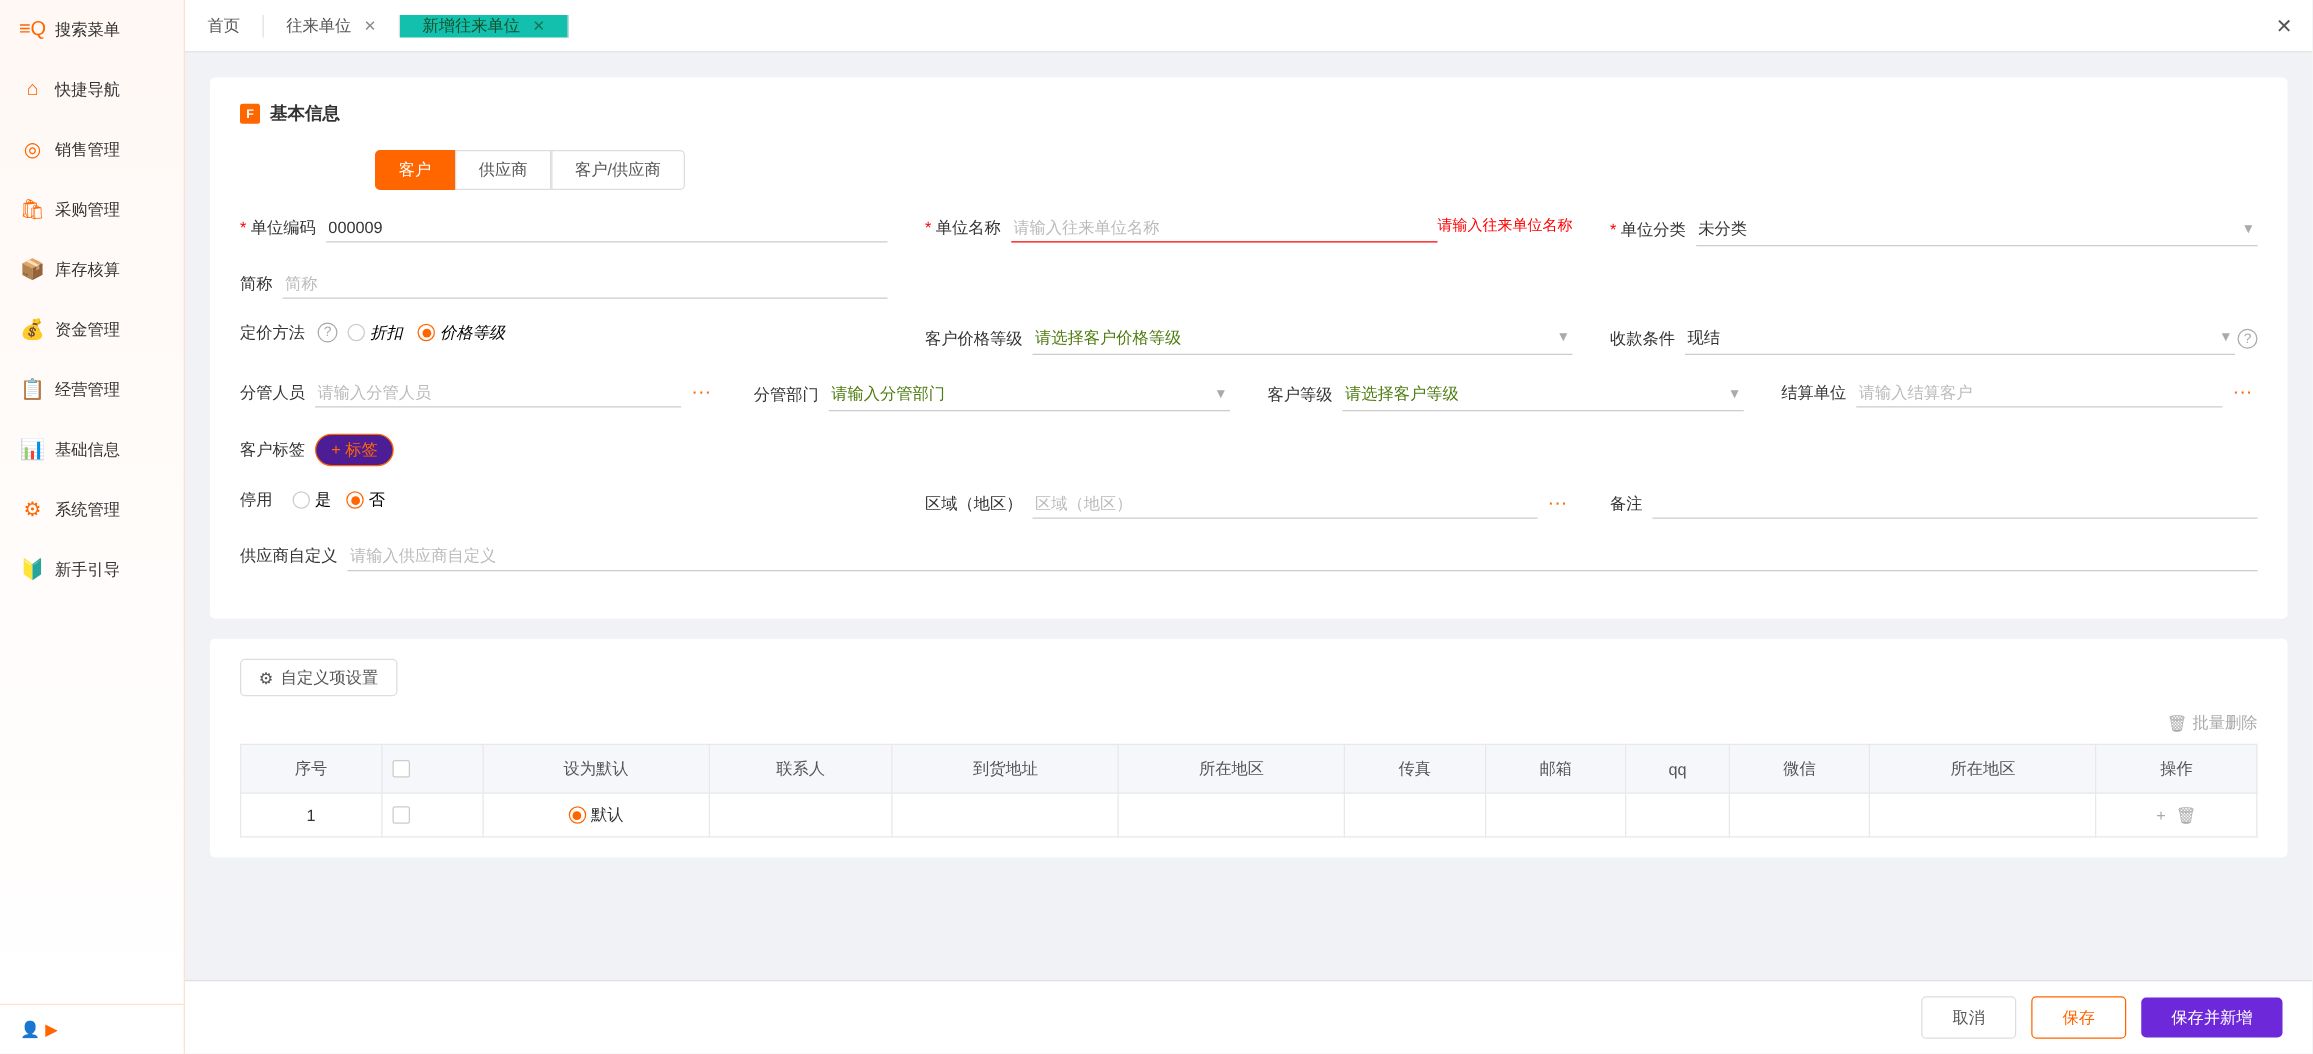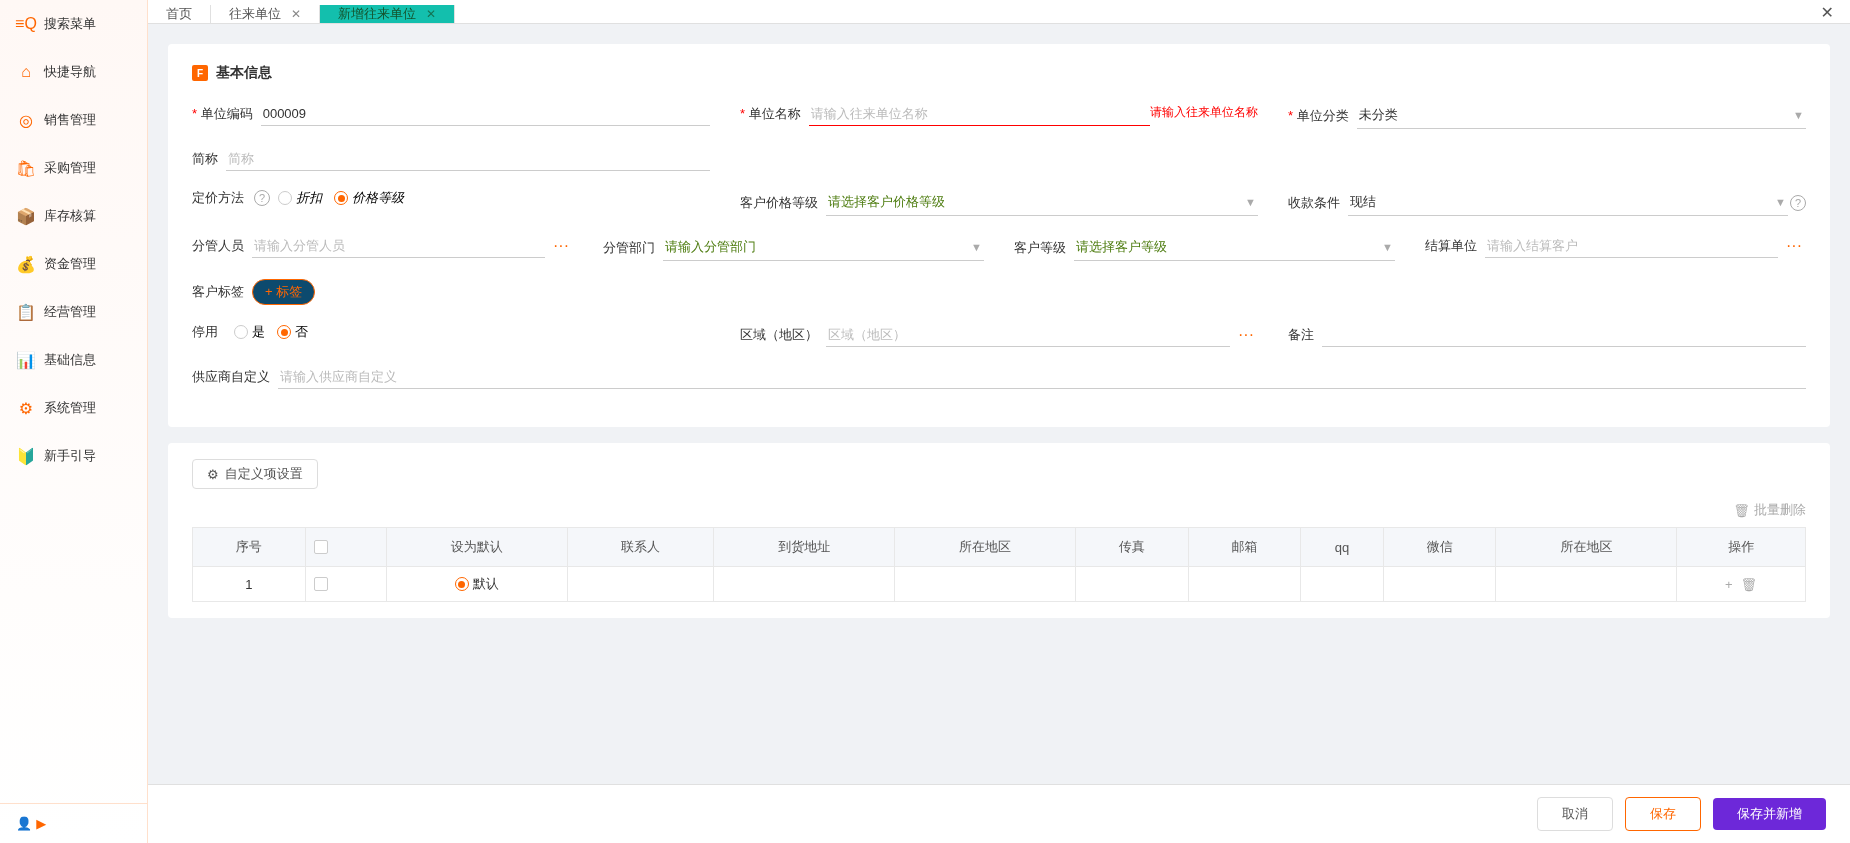--- a/index.html
+++ b/index.html
@@ -41,22 +41,22 @@
       display: flex;
       flex-direction: column;
       overflow: hidden;
     }
 
     
     .tab-bar {
       background: #fff;
       border-bottom: 1px solid #e0e0e0;
       display: flex;
-      align-items: flex-end;
-      height: 24px;
+      align-items: center;
+      height: 42px;
       position: relative;
     }
     .tab {
       display: flex;
       align-items: center;
       padding: 0 18px;
       cursor: pointer;
       color: #555;
       font-size: 13px;
       border-right: 1px solid #e0e0e0;
@@ -229,21 +229,21 @@
       content: '';
       width: 7px; height: 7px;
       background: #f60;
       border-radius: 50%;
     }
 
     
     .tag-btn {
       border: 1px solid #f60;
       color: #f60;
-      background: #0c4a6e;
+      background: #4c1d95;
       border-radius: 20px;
       padding: 3px 12px;
       cursor: pointer;
       font-size: 13px;
       display: flex;
       align-items: center;
       gap: 4px;
     }
 
     
@@ -430,20 +430,26 @@
   </div>
 
   <div class="content">
 
     <div class="section">
       <div class="section-title">
         <span class="section-title-icon">F</span>
         <span>基本信息</span>
       </div>
 
+      <div class="unit-type-row">
+        <span class="field-label unit-type-label"></span>
+        <button class="unit-type-btn active">客户</button>
+        <button class="unit-type-btn">供应商</button>
+        <button class="unit-type-btn">客户/供应商</button>
+      </div>
 
       <div class="form-row">
         <div class="form-field">
           <span class="field-label required">单位编码</span>
           <input class="field-input" type="text" value="000009" style="">
         </div>
         <div class="form-field">
           <span class="field-label required">单位名称</span>
           <div class="field-input-block">
             <input class="field-input error" type="text" placeholder="请输入往来单位名称" style="">

